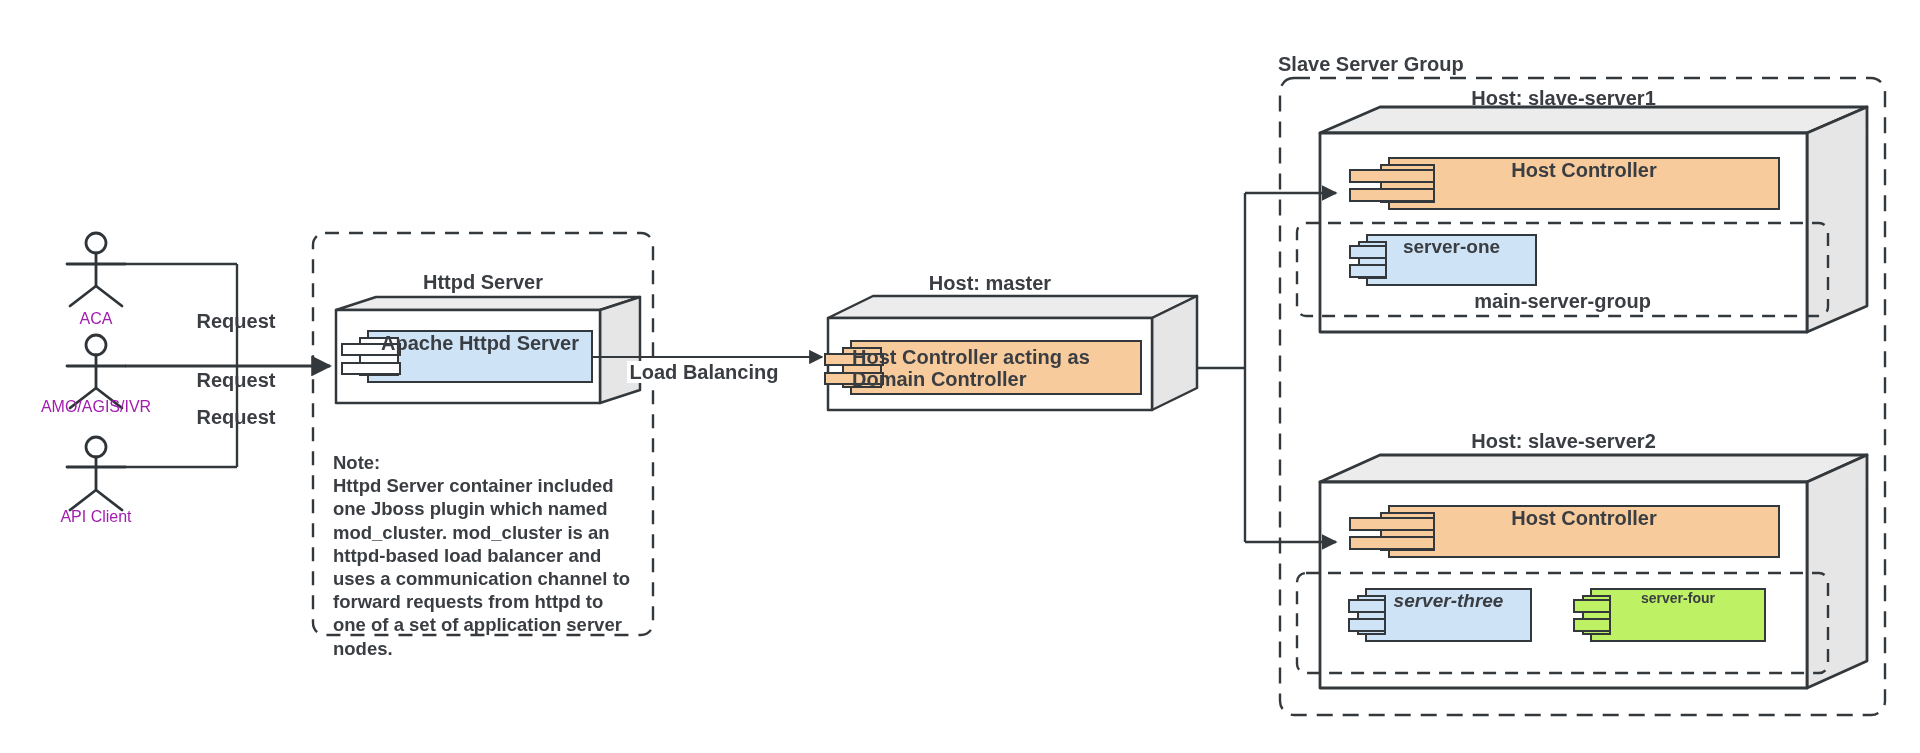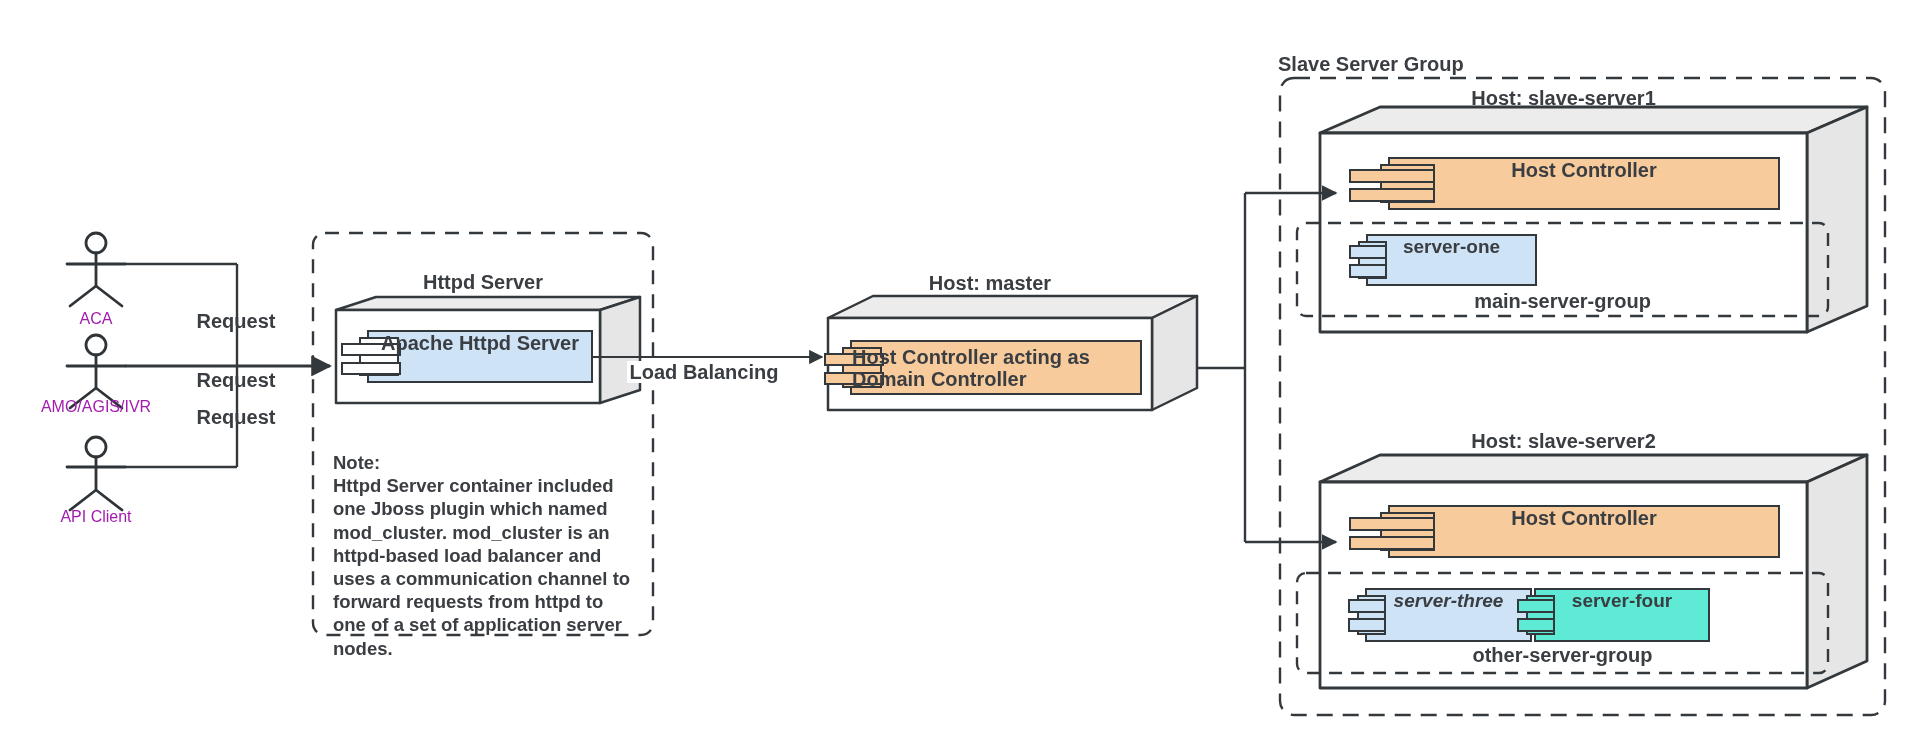--- a/index.html
+++ b/index.html
@@ -181,21 +181,20 @@
     <div class="tab t1"></div>
     <div class="tab t2"></div>
     <span class="cmp-label">Host Controller</span>
   </div>
   <div class="cmp small" style="left:1365px;top:588px;width:167px;height:54px;background:#cfe3f7;font-size:19px;font-style:italic;">
     <div class="cbody"></div>
     <div class="tab t1"></div>
     <div class="tab t2"></div>
     <span class="cmp-label">server-three</span>
   </div>
-  <div class="cmp small" style="left:1534px;top:588px;width:176px;height:54px;background:#5eead4;font-size:19px;">
+  <div class="cmp small" style="left:1590px;top:588px;width:176px;height:54px;background:#bef264;font-size:14px;">
     <div class="cbody"></div>
     <div class="tab t1"></div>
     <div class="tab t2"></div>
     <span class="cmp-label">server-four</span>
   </div>
-  <div class="lbl ctr" style="left:1297px;top:644px;width:531px;">other-server-group</div>
 
 </div>
 
 </body></html>

